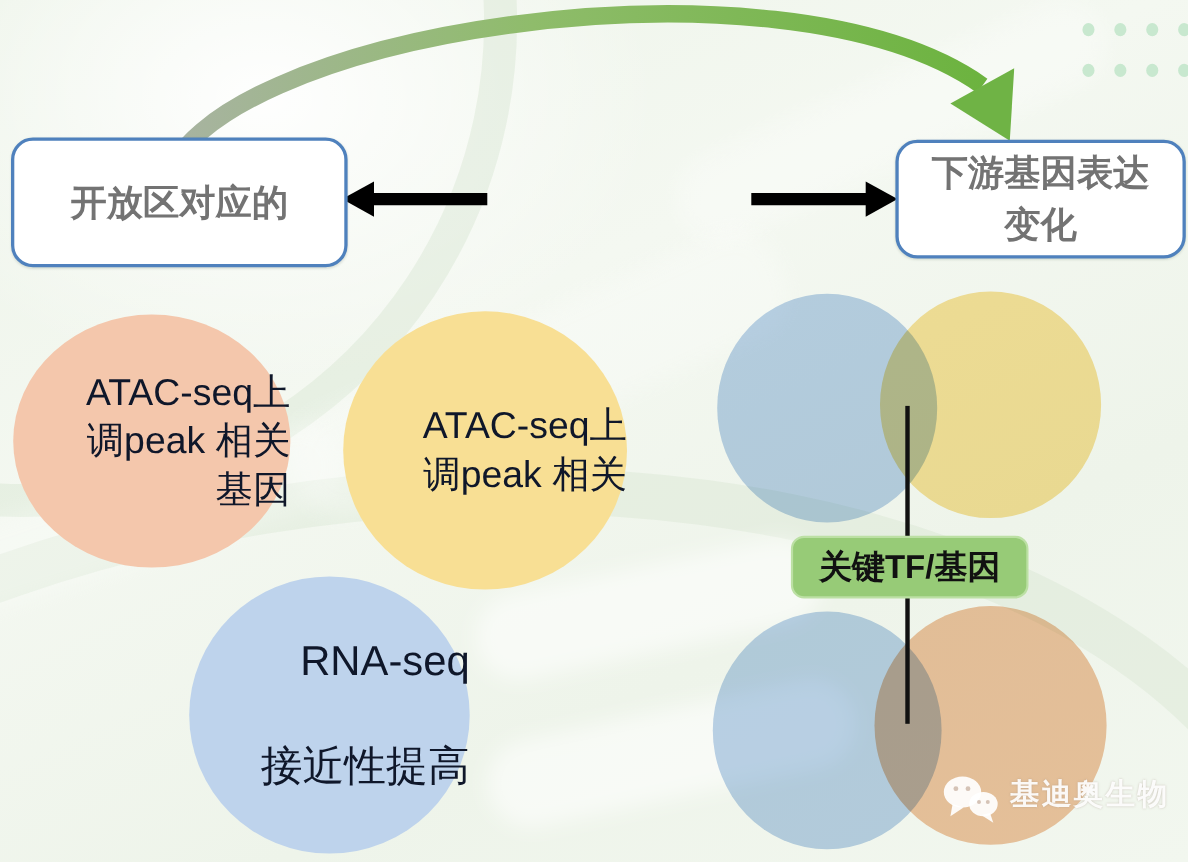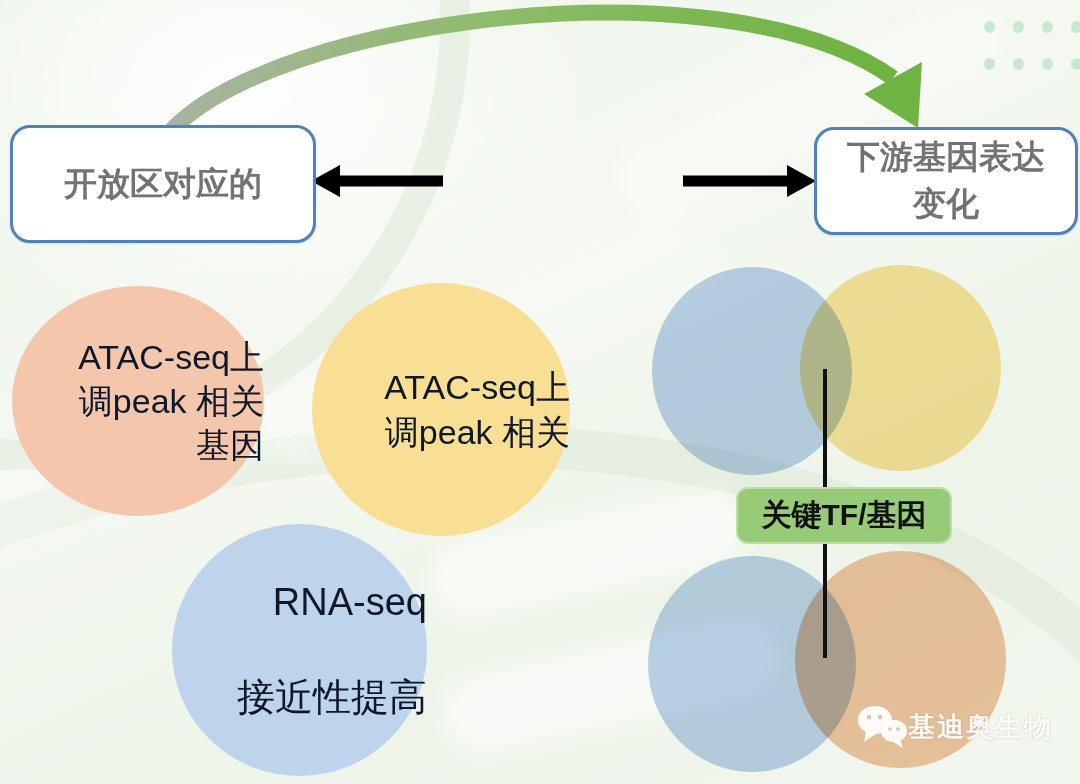--- a/index.html
+++ b/index.html
@@ -42,21 +42,21 @@
   .v-bl{left:648px;top:556px;width:208px;height:216px;}
   .v-br{left:795px;top:551px;width:211px;height:217px;}
   .vline{position:absolute;z-index:4;left:823px;top:369px;width:4px;height:289px;background:#111;}
   .keylabel{
     position:absolute;z-index:5;left:719px;top:487px;width:216px;height:57px;
     border-radius:12px;border:2px solid #BCE0A4;box-sizing:border-box;
     display:flex;align-items:center;justify-content:center;
     font-size:30px;font-weight:700;color:#111;
   }
   
-  .wm{position:absolute;z-index:6;left:856px;top:704px;display:flex;align-items:center;}
+  .wm{position:absolute;z-index:6;left:856px;top:704px;display:flex;align-items:flex-start;gap:10px;}
   .wm-text{font-size:27px;font-weight:700;letter-spacing:2px;color:rgba(255,255,255,.92);
            text-shadow:0 0 2px rgba(150,130,115,.45);}
 </style>
 </head>
 <body>
 
 <div class="stage">
 
   <div class="glow" style="left:-120px;top:-170px;width:720px;height:520px;"></div>
   <div class="swirl" style="left:-430px;top:-430px;width:900px;height:900px;border:30px solid rgba(198,220,192,.28);transform:rotate(12deg);"></div>
@@ -121,21 +121,21 @@
   <div class="bubble rna" style="background: rgb(190, 211, 236);">
     <span>RNA-seq</span>
     <span>接近性提高</span>
   </div>
 
   <div class="vcircle v-tl" style="background: rgb(189, 211, 236);"></div>
   <div class="vcircle v-tr" style="background: rgb(250, 227, 158);"></div>
   <div class="vcircle v-bl" style="background: rgb(189, 211, 236);"></div>
   <div class="vcircle v-br" style="background: rgb(242, 198, 164);"></div>
   <div class="vline"></div>
-  <div class="keylabel" style="background: rgb(151, 203, 119); margin-left: 17px;">
+  <div class="keylabel" style="background: rgb(151, 203, 119);">
     <span>关键TF/基因</span>
   </div>
 
   <div class="wm">
     <svg width="52" height="46" viewBox="0 0 52 46">
       <g fill="rgba(255,255,255,.92)">
         <ellipse cx="19" cy="16" rx="17" ry="14"></ellipse>
         <path d="M10 27 L8 38 L20 30 Z"></path>
         <ellipse cx="38" cy="27" rx="13" ry="11"></ellipse>
         <path d="M44 35 L47 44 L36 37 Z"></path>

